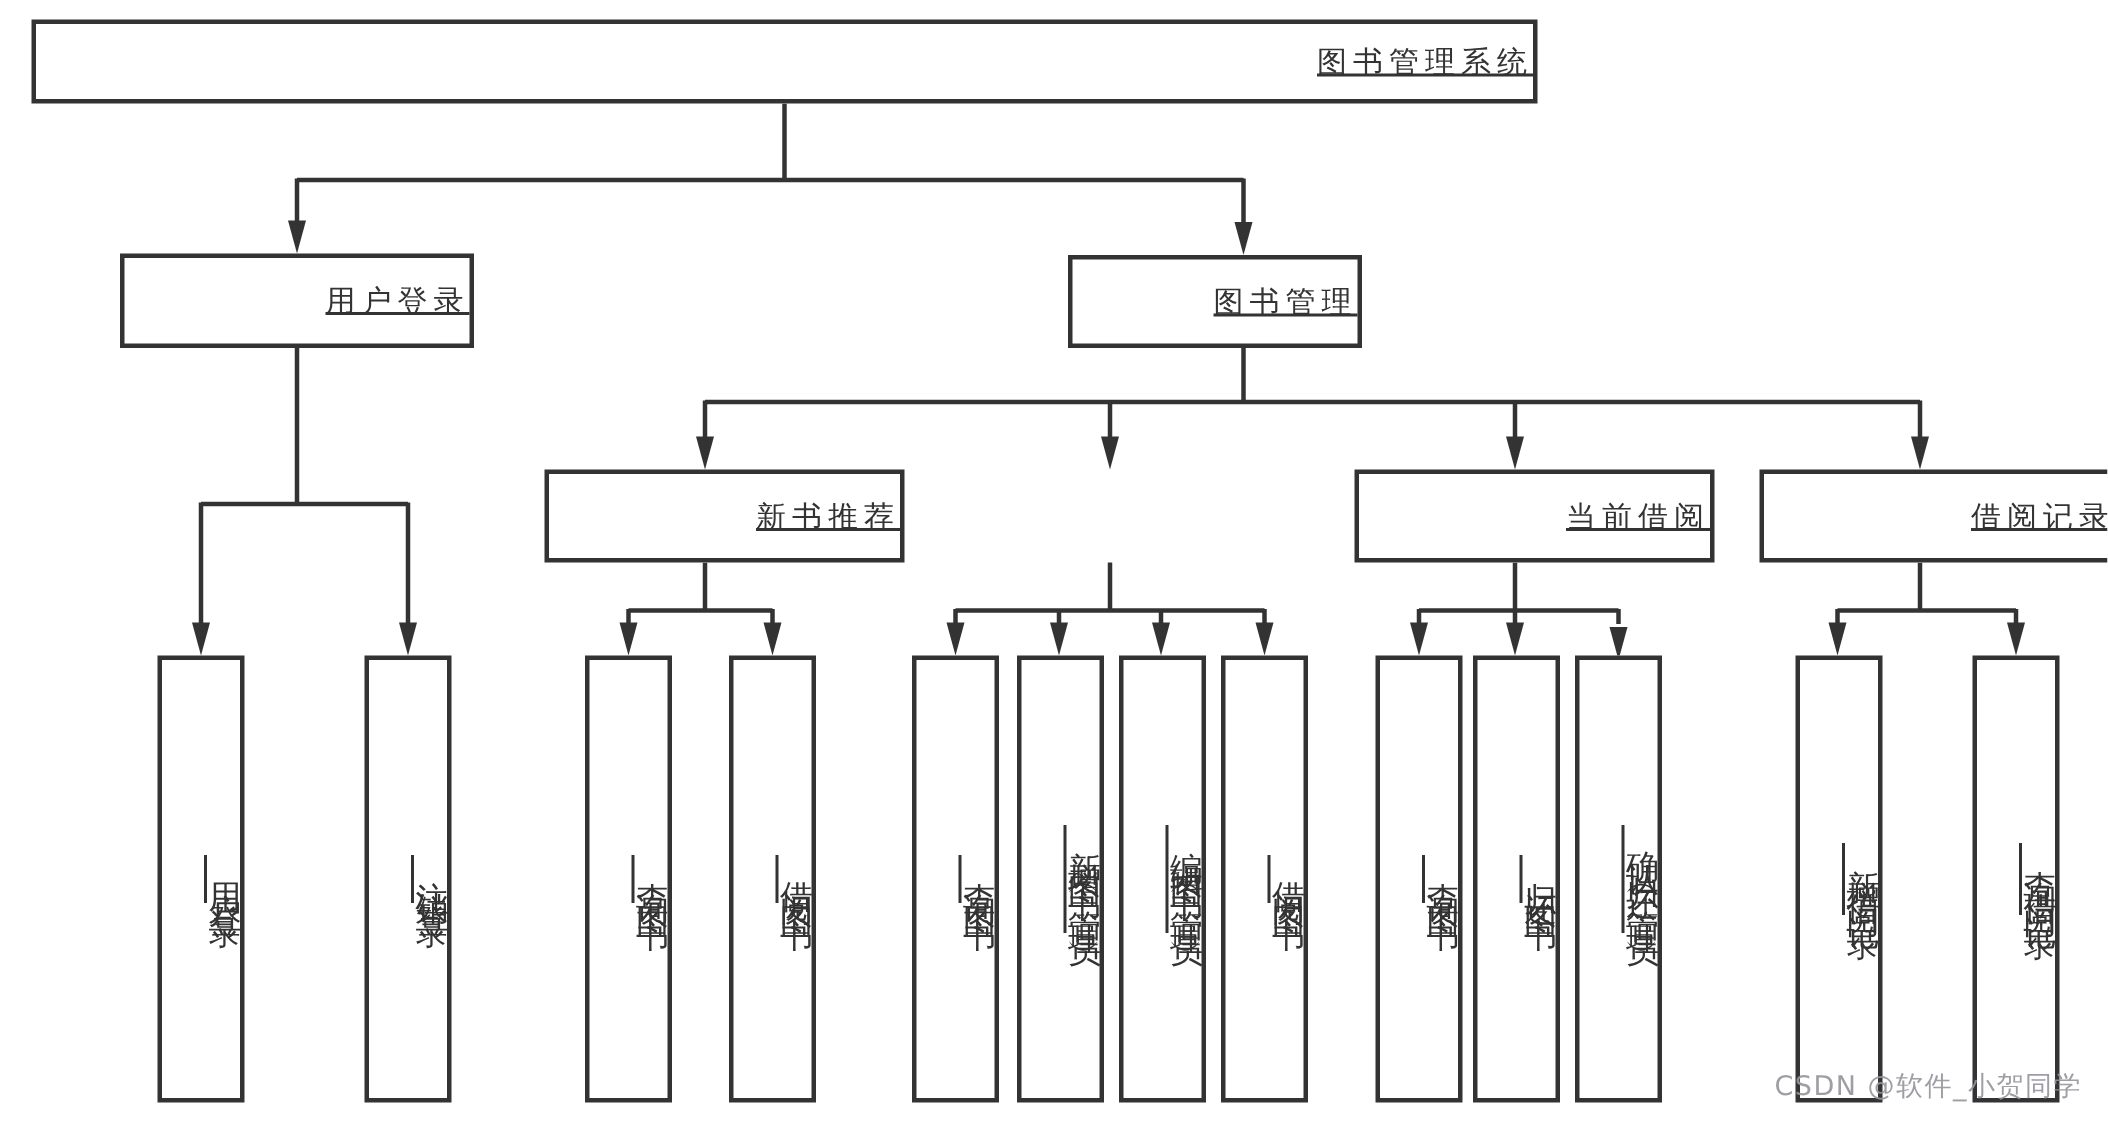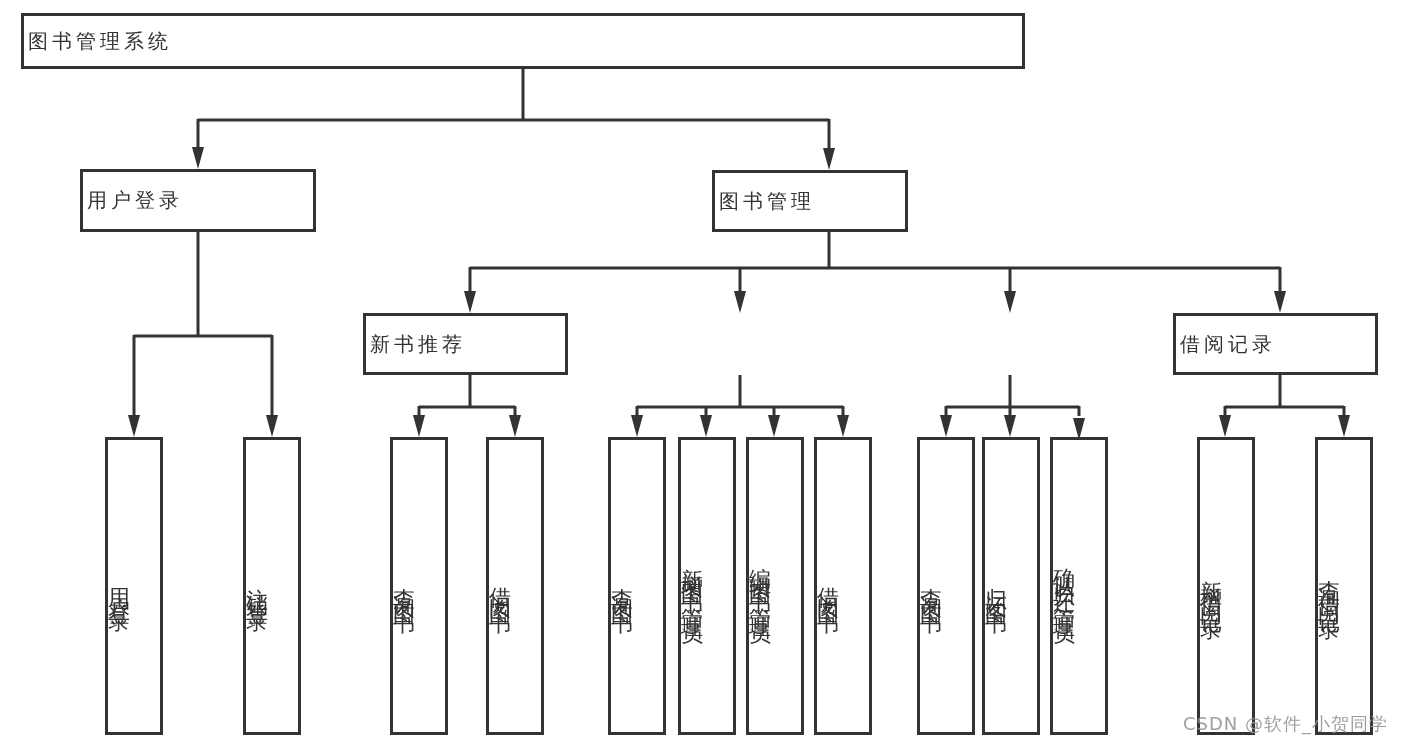--- a/index.html
+++ b/index.html
@@ -9,42 +9,43 @@
     background:#ffffff;
     font-family:"DejaVu Sans","Liberation Sans",sans-serif;
     overflow:hidden;
   }
   svg.connectors{position:absolute;left:0;top:0;z-index:1;}
   .box{
     position:absolute;
     box-sizing:border-box;
     border:3px solid #333333;
     background:#ffffff;
-    display:flex;align-items:center;justify-content:flex-start;
+    display:flex;align-items:center;justify-content:flex-end;
     color:#333333;
     z-index:2;
+    text-decoration:underline;
   }
   .hlabel{
     font-size:20px;
     letter-spacing:4px;
     text-indent:4px;
     white-space:nowrap;
   }
   .vbox .vlabel{
     writing-mode:vertical-rl;
     text-orientation:mixed;
     font-size:22px;
     letter-spacing:8px;
     line-height:1;
     color:#333333;
   }
   .root-box{left:21px;top:13px;width:1004px;height:56px;}
   .l2-login{left:80px;top:169px;width:236px;height:63px;}
   .l2-mgmt{left:712px;top:170px;width:196px;height:62px;}
-  .l3{top:313px;width:205px;height:62px;}
+  .l3{top:313px;width:240px;height:62px;}
   .l3-recommend{left:363px;}
   .l3-borrow{left:633px;}
   .l3-current{left:903px;}
   .l3-record{left:1173px;}
   .vbox{top:437px;width:58px;height:298px;}
   .leaf-1{left:105px;}  .leaf-2{left:243px;}
   .leaf-3{left:390px;}  .leaf-4{left:486px;}
   .leaf-5{left:608px;}  .leaf-6{left:678px;}
   .leaf-7{left:746px;}  .leaf-8{left:814px;}
   .leaf-9{left:917px;}  .leaf-10{left:982px;}
@@ -145,20 +146,23 @@
   <div class="box l2-login">
     <span class="hlabel">用户登录</span>
   </div>
   <div class="box l2-mgmt">
     <span class="hlabel">图书管理</span>
   </div>
 
   <div class="box l3 l3-recommend">
     <span class="hlabel">新书推荐</span>
   </div>
+  <div class="box l3 l3-current">
+    <span class="hlabel">当前借阅</span>
+  </div>
   <div class="box l3 l3-record">
     <span class="hlabel">借阅记录</span>
   </div>
 
   <div class="box vbox leaf-1">
     <span class="vlabel">用户登录</span>
   </div>
   <div class="box vbox leaf-2">
     <span class="vlabel">注销登录</span>
   </div>

